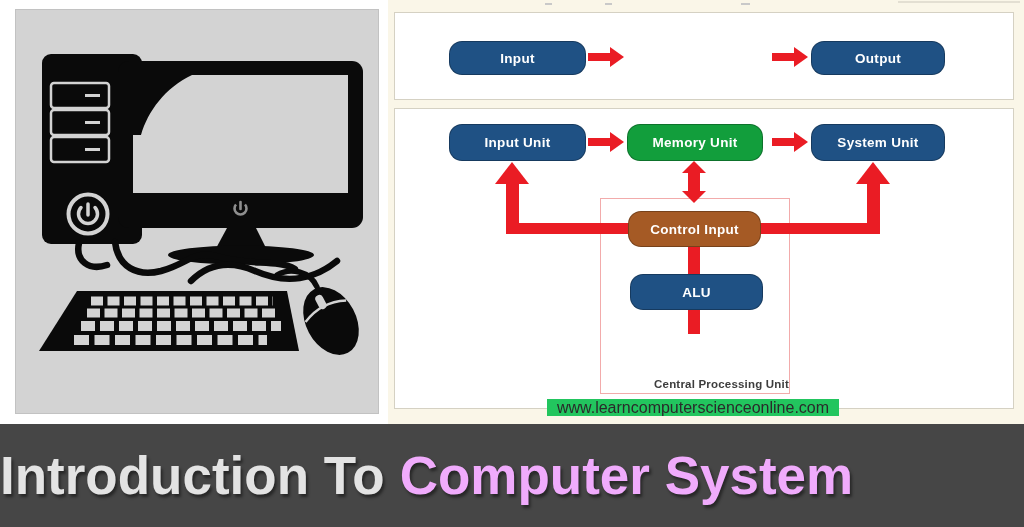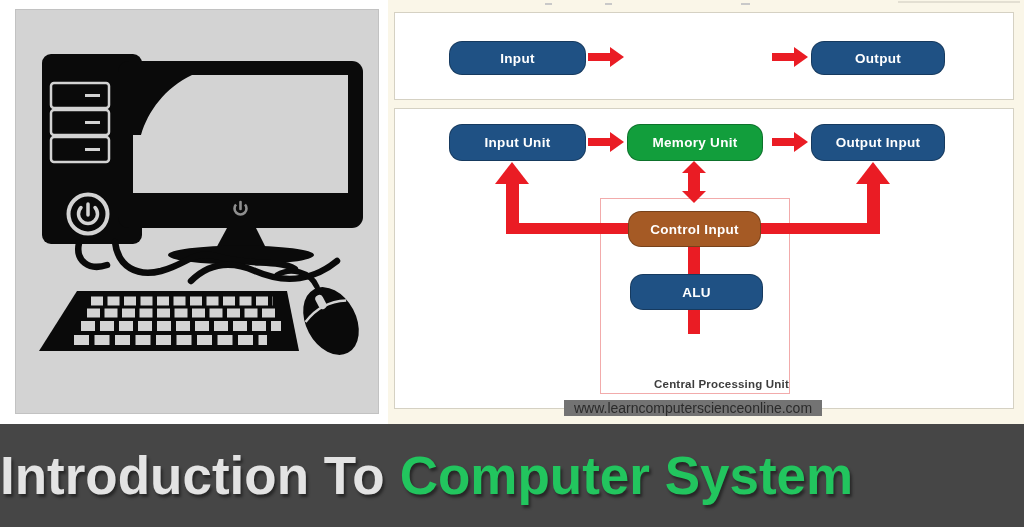--- a/index.html
+++ b/index.html
@@ -28,29 +28,29 @@
   .red{position:absolute;background:#ea1c24;z-index:2}
   .tri{position:absolute;width:0;height:0;z-index:2}
   .up-big{border-left:17px solid transparent;border-right:17px solid transparent;border-bottom:22px solid #ea1c24}
   .up-sm{border-left:12px solid transparent;border-right:12px solid transparent;border-bottom:12px solid #ea1c24}
   .down-sm{border-left:12px solid transparent;border-right:12px solid transparent;border-top:12px solid #ea1c24}
   .cpu-outline{position:absolute;left:212px;top:198px;width:188px;height:194px;
                border:1px solid #f2abab;z-index:1}
   .cpu-caption{position:absolute;left:0;bottom:3px;width:100%;text-align:right;
                font-size:11.5px;font-weight:bold;color:#3d3d3d;letter-spacing:.2px}
   .url-row{position:absolute;left:0;top:399px;width:610px;text-align:center;z-index:4}
-  .url-row span{background:#737373;padding:0 10px;font-size:14px;color:#2a2a2a}
+  .url-row span{background:#22c55e;padding:0 10px;font-size:16px;color:#2a2a2a}
   .artifact{position:absolute;background:#c9c9c9;z-index:0}
 
   
   .banner{position:absolute;left:0;top:424px;width:1024px;height:103px;background:#464646;
           display:flex;align-items:center;justify-content:flex-start;
           font-size:53px;font-weight:bold}
   .banner .t1{color:#e3e3e3;text-shadow:2px 3px 3px rgba(0,0,0,.45)}
-  .banner .t2{color:#22c55e;margin-left:15px;text-shadow:2px 3px 3px rgba(0,0,0,.45)}
+  .banner .t2{color:#f0abfc;margin-left:15px;text-shadow:2px 3px 3px rgba(0,0,0,.45)}
 </style>
 </head>
 <body>
 
 <div class="stage">
 
   <div class="left-panel">
     <svg class="pc" viewBox="0 0 364 405" aria-hidden="true">
       <rect x="0.5" y="0.5" width="363" height="404" fill="#d3d3d3" stroke="#c2c2c2"></rect>
       <g>
@@ -120,21 +120,21 @@
     <div class="box blue" style="left:423px;top:41px;width:132px;height:32px">Output</div>
     <div class="harrow" style="left:200px;top:132px">
         <div class="b"></div>
         <div class="h"></div>
       </div>
     <div class="box green" style="left:239px;top:124px;width:134px;height:35px">Memory Unit</div>
     <div class="harrow" style="left:384px;top:132px">
         <div class="b"></div>
         <div class="h"></div>
       </div>
-    <div class="box blue" style="left:423px;top:124px;width:132px;height:35px">Output Input</div>
+    <div class="box blue" style="left:423px;top:124px;width:132px;height:35px">System Unit</div>
 
     <div class="tri up-big" style="left:107px;top:162px"></div>
     <div class="red" style="left:118px;top:183px;width:13px;height:51px"></div>
     <div class="red" style="left:118px;top:223px;width:130px;height:11px"></div>
 
     <div class="red" style="left:367px;top:223px;width:124px;height:11px"></div>
     <div class="red" style="left:479px;top:183px;width:13px;height:51px"></div>
     <div class="tri up-big" style="left:468px;top:162px"></div>
 
     <div class="tri up-sm" style="left:294px;top:161px"></div>

